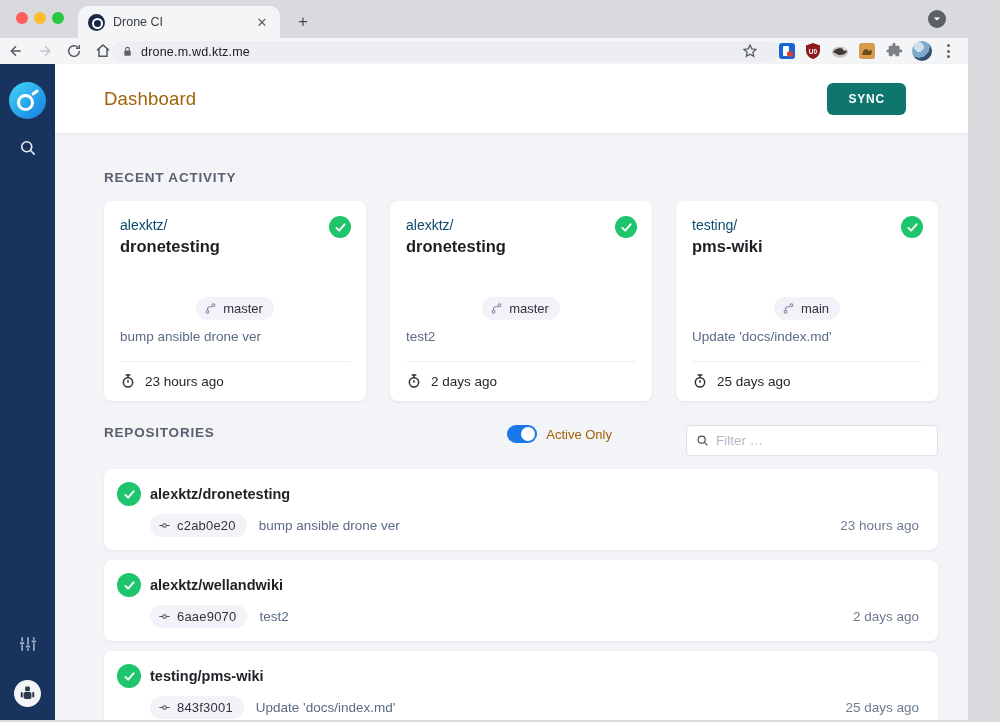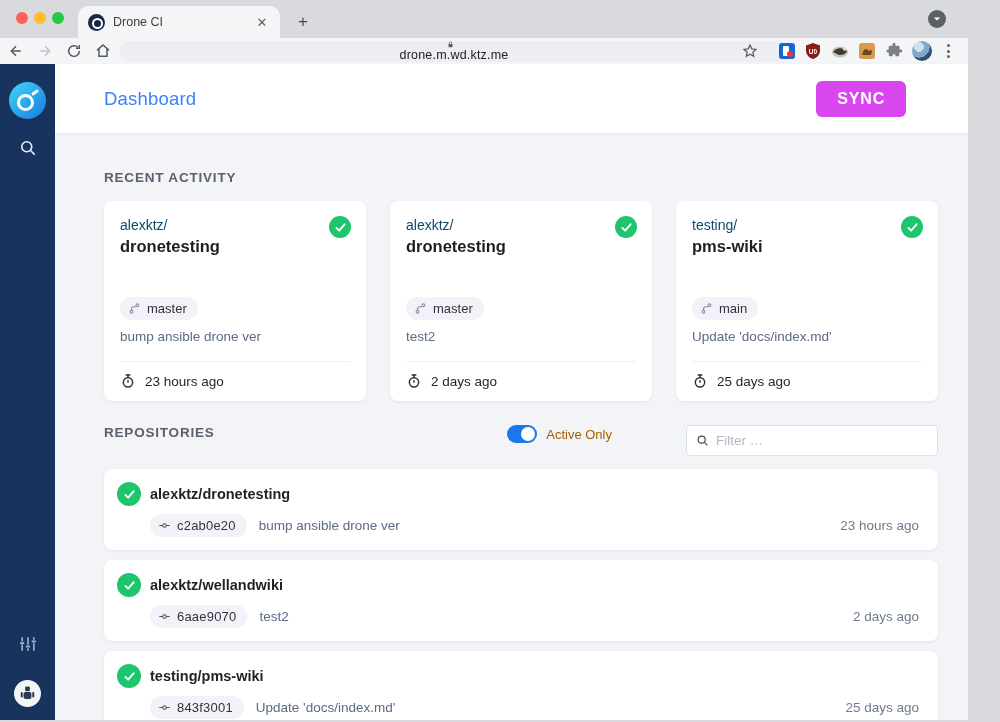--- a/index.html
+++ b/index.html
@@ -21,22 +21,22 @@
   .tab-title { font-size:12.5px; color:#3c4043; margin-left:8px; flex:1; white-space:nowrap; overflow:hidden; }
   .tab-close { width:16px; height:16px; display:flex; align-items:center; justify-content:center; color:#5f6368; font-size:13px; border-radius:50%; }
   .newtab-btn { position:absolute; left:292px; top:11px; width:22px; height:22px; display:flex; align-items:center; justify-content:center; color:#45494d; font-size:17px; border-radius:50%; }
   .tabsearch { position:absolute; right:22px; top:10px; width:18px; height:18px; border-radius:50%;
          background:#5c6064; display:flex; align-items:center; justify-content:center; }
   .tabsearch svg { width:8px; height:8px; }
 
   .toolbar { position:relative; height:26px; background:#f4f5f6; display:flex; align-items:center; }
   .nav-ic { width:26px; height:22px; display:flex; align-items:center; justify-content:center; margin-left:3px; }
   .nav-ic svg { width:16px; height:16px; }
-  .urlbar { position:absolute; left:120px; top:3px; width:668px; height:21px; background:#eceef1;
-            border-radius:11px; display:flex; align-items:center; padding:0 10px;flex-direction:column; }
+  .urlbar { position:absolute; left:112px; top:3px; width:668px; height:21px; background:#eceef1;
+            border-radius:11px; display:flex; align-items:center; padding:0 10px; }
   .urlbar .lock { width:11px; height:11px; margin-right:8px; }
   .url-text { font-size:12.5px; color:#202124; letter-spacing:.2px; }
   .star { position:absolute; right:210px; top:5px; }
   .ext { position:absolute; top:4px; width:18px; height:18px; }
   .ext svg { width:18px; height:18px; }
   .ext1{ right:172px; } .ext2{ right:146px; } .ext3{ right:119px; } .ext4{ right:92px; } .ext5{ right:65px; }
   .profile-avatar { position:absolute; right:36px; top:3px; width:20px; height:20px; border-radius:50%;
             background:radial-gradient(circle at 35% 30%, #cfe0f0 0 25%, #7fa8c9 26% 55%, #32506e 56% 100%); }
   .kebab { position:absolute; right:12px; top:4px; width:16px; height:18px; display:flex; flex-direction:column;
            align-items:center; justify-content:center; gap:2.5px; }
@@ -52,41 +52,41 @@
   .drone-logo::before { content:""; position:absolute; left:22px; top:9px; width:8px; height:3px;
          background:#fff; border-radius:2px; transform:rotate(-35deg); }
   .side-ic { position:absolute; left:0; width:55px; display:flex; justify-content:center; }
   .side-search { top:74px; } .side-sliders { top:570px; }
   .side-avatar { position:absolute; left:14px; top:616px; width:27px; height:27px; border-radius:50%; background:#f4f5f7;
          display:flex; align-items:center; justify-content:center; }
 
   .main { flex:1; display:flex; flex-direction:column; background:#f2f4f7; min-width:0; }
   .app-header { height:69px; background:#fff; display:flex; align-items:center; padding:0 62px 0 49px;
          box-shadow:0 1px 3px rgba(30,40,60,.06); position:relative; z-index:2; }
-  .page-title { font-size:18.5px; font-weight:500; color:#3b82f6; letter-spacing:.2px; }
-  .sync-btn { margin-left:auto; background:#d946ef; color:#fff; border:none; border-radius:6px;
-         font-size:16px; font-weight:700; letter-spacing:.8px; padding:9px 21px; font-family:inherit; }
+  .page-title { font-size:18.5px; font-weight:500; color:#a16207; letter-spacing:.2px; }
+  .sync-btn { margin-left:auto; background:#0f766e; color:#fff; border:none; border-radius:6px;
+         font-size:12px; font-weight:700; letter-spacing:.8px; padding:9px 21px; font-family:inherit; }
 
   .content { flex:1; padding:37px 0 0 49px; overflow:hidden; }
   .inner { width:834px; }
   .section-label { font-size:13.5px; font-weight:700; letter-spacing:.8px; color:#5d5e70; }
 
   .cards { display:grid; grid-template-columns:repeat(3,1fr); gap:24px; margin-top:16px; }
   .card { background:#fff; border-radius:8px; box-shadow:0 1px 3px rgba(25,35,60,.07); height:200px;
           padding:15px 16px 12px; display:flex; flex-direction:column; position:relative; }
   .card .ns { font-size:14px; color:#0c4a6e; line-height:19px; }
   .card .repo-name { font-size:16.5px; font-weight:700; color:#1c1f24; line-height:22px; }
   .status-badge { position:absolute; top:15px; right:15px; width:22px; height:22px; border-radius:50%;
           background:#1fc56d; display:flex; align-items:center; justify-content:center; }
   .status-badge svg { width:11px; height:11px; }
   .badge-sm { width:24px; height:24px; flex:0 0 auto; }
   .pill { display:inline-flex; align-items:center; gap:6px; background:#f2f2f8; border-radius:12px;
           padding:4px 11px 4px 8px; font-size:13px; color:#33333f; }
   .pill svg { width:13px; height:13px; }
-  .card .pill-row { margin-top:40px; }
+  .card .pill-row { margin-top:40px;text-align:center; }
   .card .msg { margin-top:9px; font-size:13.5px; color:#5b6a85; white-space:nowrap; overflow:hidden; }
   .card .foot { margin-top:auto; border-top:1px solid #eef0f4; padding-top:11px; display:flex; align-items:center; gap:9px; }
   .card .foot svg { width:16px; height:16px; }
   .card .time { font-size:13.5px; color:#23262c; }
 
   .repos-header { margin-top:24px; display:flex; align-items:flex-start;gap:24px; }
   .toggle-wrap { margin-left:auto; display:flex; align-items:center; gap:9px; }
   .toggle { width:30px; height:18px; border-radius:9px; background:#1a78e8; position:relative; }
   .toggle::after { content:""; position:absolute; right:2px; top:2px; width:14px; height:14px; border-radius:50%; background:#fff; }
   .toggle-label { font-size:13px; color:#a16207; }

